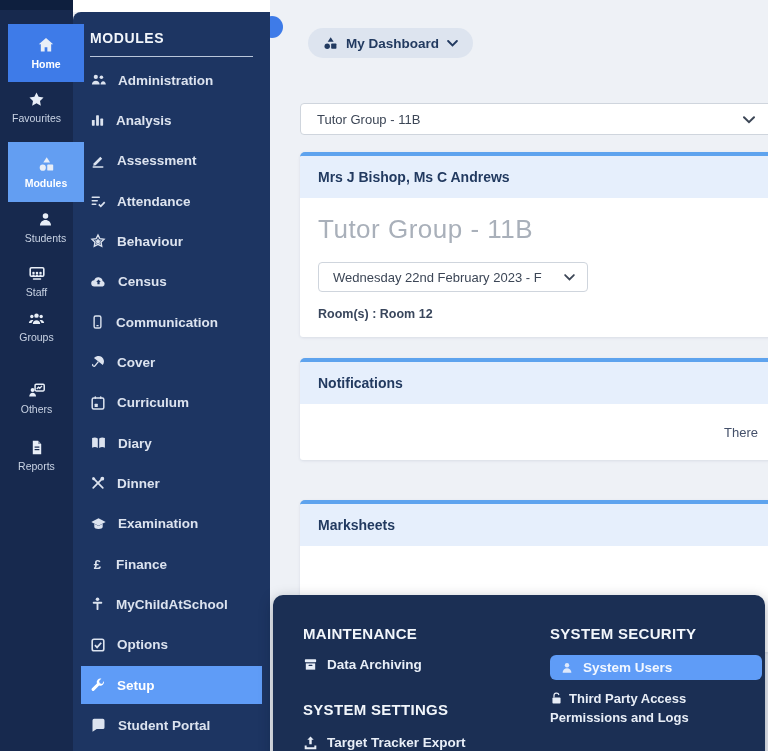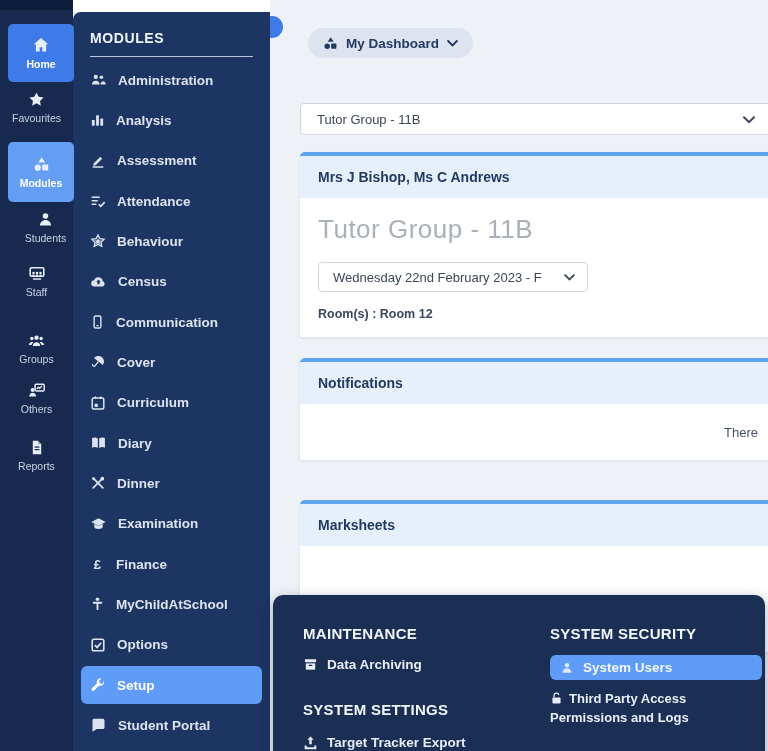--- a/index.html
+++ b/index.html
@@ -16,21 +16,21 @@
     position:absolute; left:0; top:0; width:73px; height:751px;
     background:#17294e; z-index:40;
   }
   #sidebar-topstrip { position:absolute; left:0; top:0; width:73px; height:10px; background:#0e1f3e; }
   .sb-item {
     position:absolute; left:0; width:73px;
     display:flex; flex-direction:column; align-items:center; justify-content:center;
     gap:4px; color:#dfe7f4; cursor:pointer;
   }
   .sb-item .sb-label { font-size:10.5px; color:#c9d3e4; }
-  .sb-item.btn { left:8px; width:66px; border-radius:5px; }
+  .sb-item.btn { left:8px; width:76px; border-radius:0; }
   .sb-item.btn .sb-label { color:#ffffff; font-weight:bold; }
   .sb-item.btn-home { background:#3e7be8; }
   .sb-item.btn-modules { background:#639ef2; }
   .sb-item svg { fill:#e8eef7; }
 
   
   #panel-gap-top { position:absolute; left:73px; top:0; width:197px; height:12px; background:#ffffff; z-index:30; }
   #panel-toggle {
     position:absolute; left:261px; top:16px; width:22px; height:22px;
     border-radius:50%; background:#3e7be8; z-index:25; cursor:pointer;
@@ -45,21 +45,21 @@
   #mp-divider { margin:10px 17px 0; border-bottom:1px solid #b9c6da; }
   #mp-list { position:absolute; left:0; top:48px; right:0; }
   .mp-item {
     height:40.33px; display:flex; align-items:center; gap:11px;
     padding-left:17px; cursor:pointer; color:#dce3ef;
   }
   .mp-item .lbl { font-size:13.5px; font-weight:bold; color:#dce3ef; }
   .mp-item svg { fill:#dce3ef; flex:none; }
   .mp-item.active {
     margin:1px 8px; height:38.33px; padding-left:9px;
-    background:#5f9cf7; border-radius:6px;
+    background:#5f9cf7; border-radius:0;
   }
   .mp-item.active .lbl { color:#ffffff; }
   .mp-item.active svg { fill:#ffffff; }
 
   
   #dashboard-pill {
     position:absolute; left:308px; top:28px; height:30px; z-index:5;
     display:inline-flex; align-items:center; gap:8px; padding:8px 15px;
     background:#dde4ef; border-radius:16px; cursor:pointer;
   }
@@ -190,21 +190,21 @@
           <circle cx="11.3" cy="7.5" r="1.2"></circle>
           <rect x="3.7" y="9" width="2" height="1.4"></rect>
           <rect x="7" y="9" width="2" height="1.4"></rect>
           <rect x="10.3" y="9" width="2" height="1.4"></rect>
           <rect x="4" y="12.4" width="8" height="1.5" rx=".7"></rect>
         </svg>
       </span>
     <span class="sb-label">Staff</span>
   </div>
 
-  <div class="sb-item" style="top:326px; height:44px;">
+  <div class="sb-item" style="top:304px; height:44px;">
     <span>
         <svg width="19" height="17" viewBox="0 0 16 16">
           <circle cx="8" cy="5.3" r="2.1"></circle>
           <circle cx="3.6" cy="6.1" r="1.6"></circle>
           <circle cx="12.4" cy="6.1" r="1.6"></circle>
           <path d="M4.5 13.2c0-2 1.6-3.5 3.5-3.5s3.5 1.5 3.5 3.5z"></path>
           <path d="M.8 12.3c0-1.7 1.3-3 2.9-3 .5 0 1 .1 1.4.4-1 .8-1.6 1.8-1.7 2.6z"></path>
           <path d="M15.2 12.3c0-1.7-1.3-3-2.9-3-.5 0-1 .1-1.4.4 1 .8 1.6 1.8 1.7 2.6z"></path>
         </svg>
       </span>

